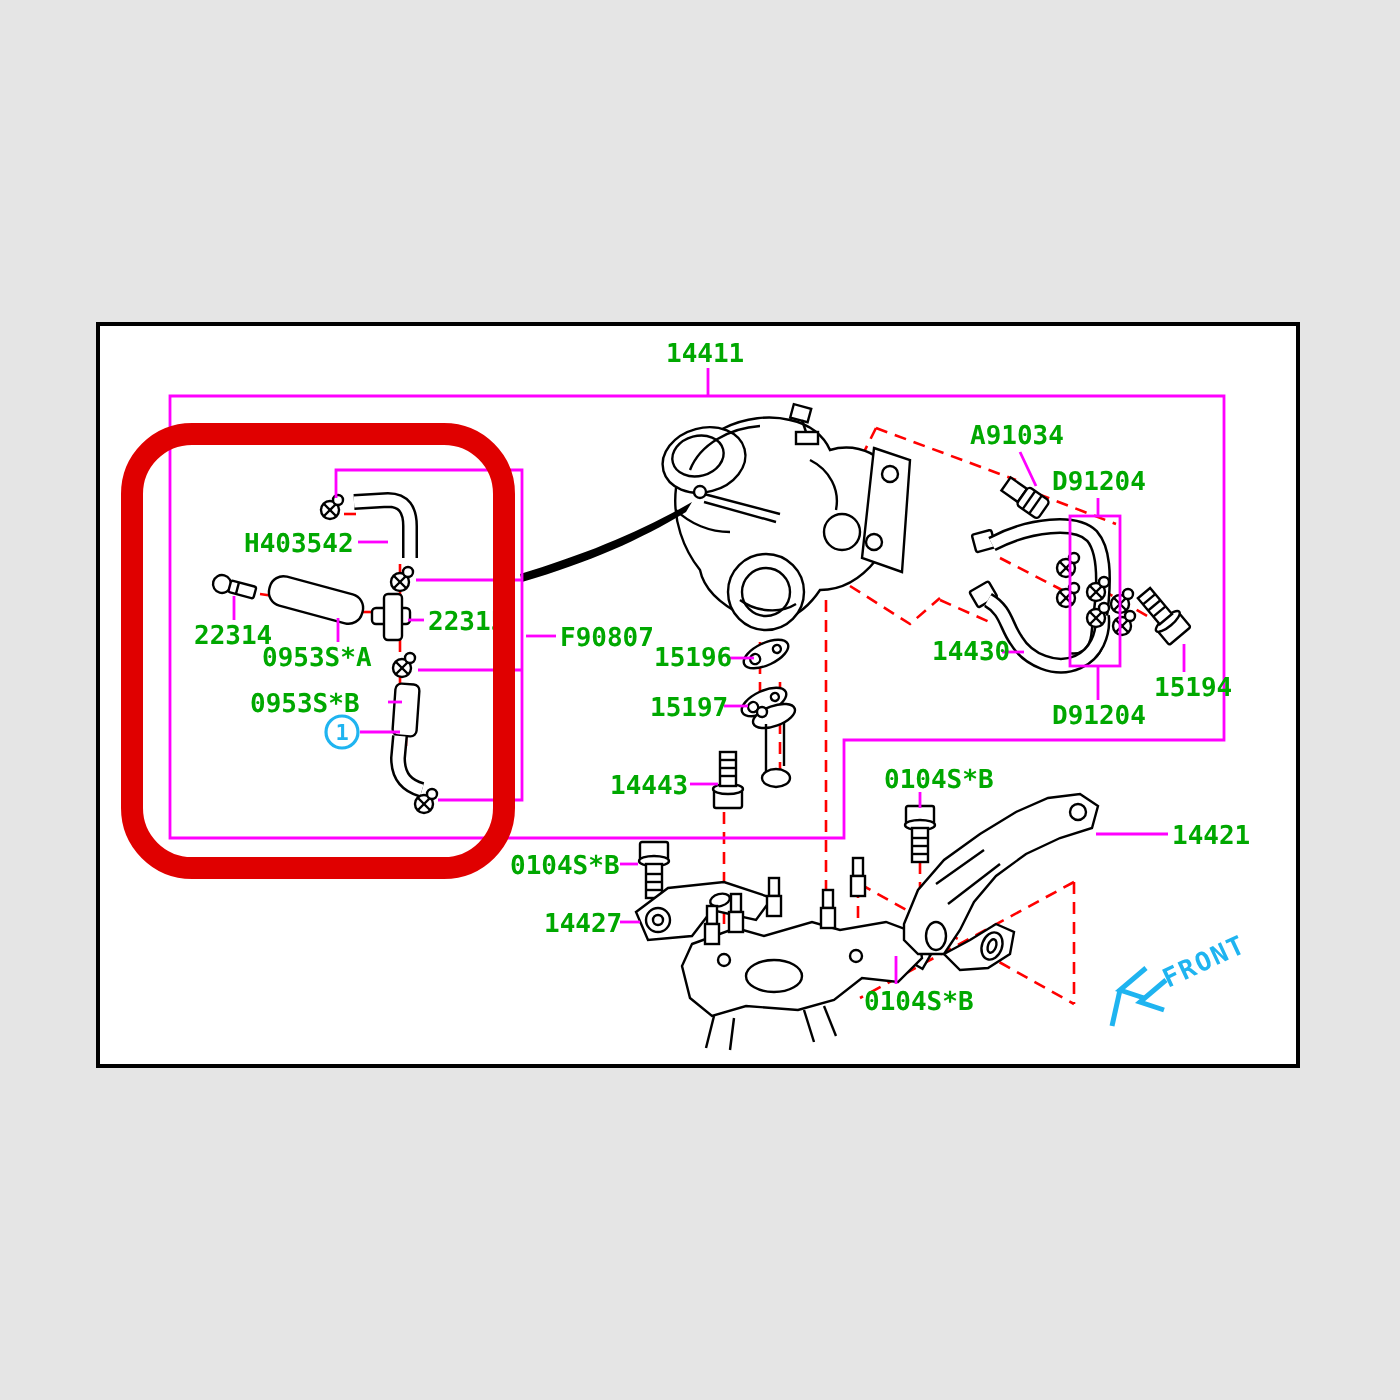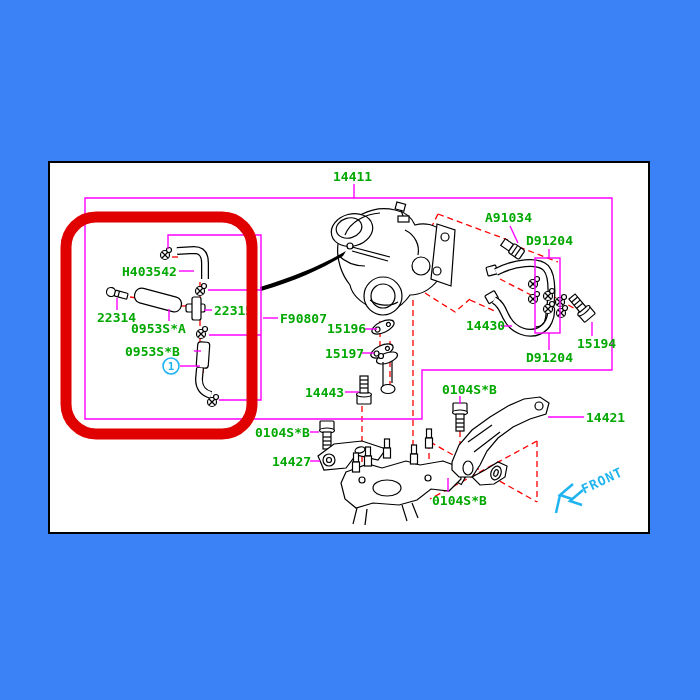--- a/index.html
+++ b/index.html
@@ -1,16 +1,16 @@
 <!DOCTYPE html>
 <html><head>
 <meta charset="utf-8">
 <style>
   html,body{margin:0;padding:0;background:#ffffff;}
-  .stage{position:relative;width:700px;height:700px;background:#3b82f6;overflow:hidden;}
+  .stage{position:relative;width:700px;height:700px;background:#e5e5e5;overflow:hidden;}
   svg{display:block;}
   text.part{font-family:"DejaVu Sans Mono","Liberation Mono",monospace;font-size:13px;font-weight:bold;fill:#00a800;}
   text.front{font-family:"DejaVu Sans Mono","Liberation Mono",monospace;font-size:13px;font-weight:bold;fill:#1fb4f0;letter-spacing:1px;}
   text.callout{font-family:"DejaVu Sans Mono","Liberation Mono",monospace;font-size:11px;font-weight:bold;fill:#1fb4f0;}
   .blk{stroke:#000;stroke-width:1.2;fill:#fff;}
   .blkline{stroke:#000;stroke-width:1.2;fill:none;}
   .mag{stroke:#ff00ff;stroke-width:1.4;fill:none;}
   .reddash{stroke:#ff0000;stroke-width:1.3;fill:none;stroke-dasharray:6 4;}
   .hoseOuter{stroke:#000;stroke-width:8;fill:none;stroke-linecap:butt;}
   .hoseInner{stroke:#fff;stroke-width:5.5;fill:none;stroke-linecap:butt;}

